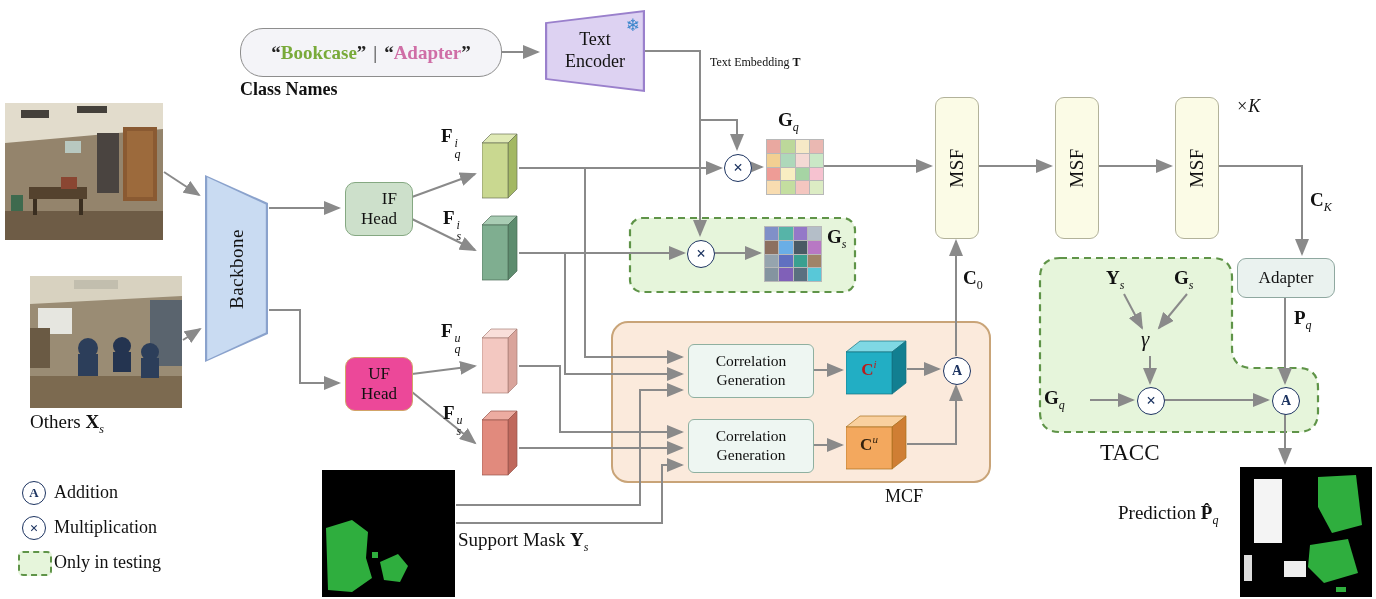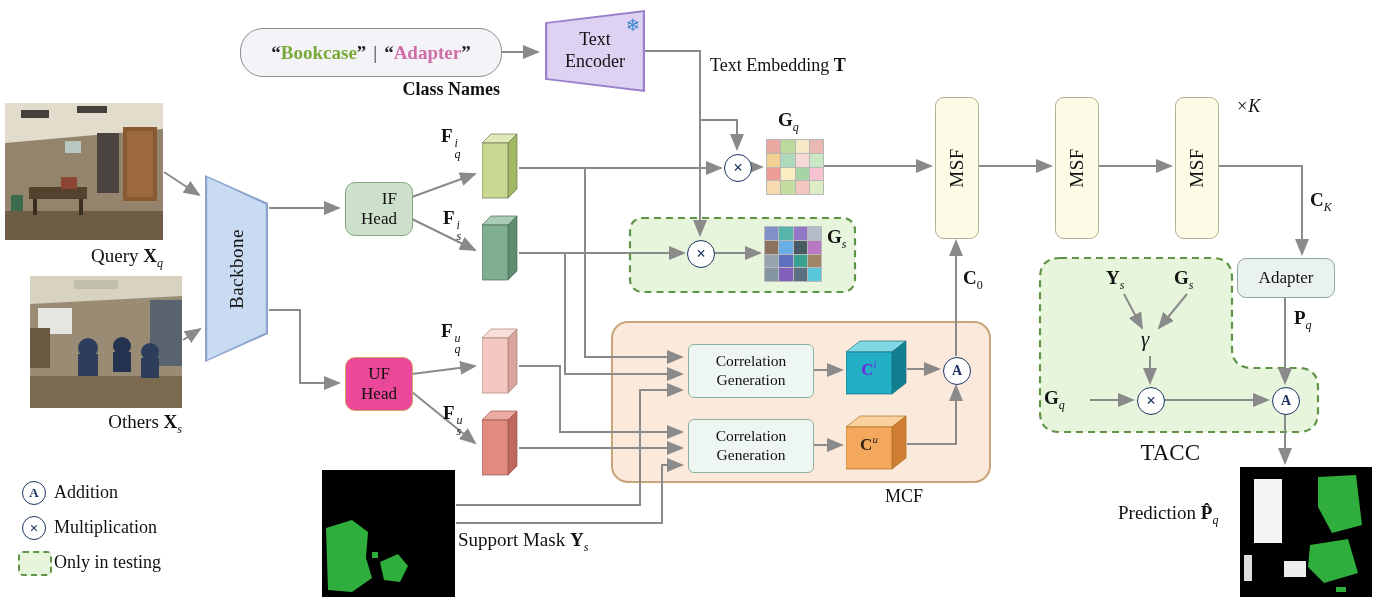--- a/index.html
+++ b/index.html
@@ -6,40 +6,40 @@
   .canvas{position:relative;width:1376px;height:599px;background:#ffffff;overflow:hidden;
           font-family:"Liberation Serif","DejaVu Serif",serif;color:#111;}
   .abs{position:absolute;}
   svg{display:block;}
   .layer{position:absolute;left:0;top:0;}
   .arr{fill:none;stroke:#8a8a8a;stroke-width:2;marker-end:url(#ah);}
   .lbl{position:absolute;font-size:19px;white-space:nowrap;line-height:1.1;}
   .lbl b{font-weight:bold;}
   sub,sup{font-size:12px;}
   .stack{display:inline-flex;flex-direction:column;font-size:12px;line-height:11px;margin-left:2px;vertical-align:-5px;font-weight:normal;}
-  .cc{text-align:right;}
+  .cc{text-align:left;}
   .box{position:absolute;display:flex;align-items:center;justify-content:center;text-align:center;}
   .pill{border:1.7px solid #8d8d8d;border-radius:23px;background:#f4f4f8;display:flex;align-items:center;justify-content:center;gap:7px;font-size:19px;font-weight:bold;}
   .pill .q{color:#222;}
   .pill .sep{font-weight:normal;color:#333;}
   .trapfill{position:absolute;inset:0;text-align:right;}
   .trapin{position:absolute;inset:2.2px;}
   .vtext{transform:rotate(-90deg);font-size:19px;white-space:nowrap;letter-spacing:.5px;}
   .head{border-radius:10px;font-size:17px;line-height:1.15;}
   .ifhead{background:#cde0cb;border:1.6px solid #85a882;text-align:right;}
   .ufhead{background:#ec4899;border:1.6px solid #d2a468;}
   .msf{width:42px;height:140px;background:#fbfbe6;border:1.6px solid #b2b29a;border-radius:9px;display:flex;align-items:center;justify-content:center;}
   .decoder{background:#eaf2ef;border:1.6px solid #8fa8a0;border-radius:9px;font-size:17px;}
   .corr{background:#eef6f2;border:1.3px solid #8fb0a0;border-radius:6px;font-size:15.5px;line-height:1.2;}
   .opc{position:absolute;width:26px;height:26px;border-radius:50%;border:1.8px solid #1d3461;background:#fff;
        display:flex;align-items:center;justify-content:center;color:#1d3461;font-weight:bold;}
   .mult{font-size:17px;} .addc{font-size:14px;}
   .grid{position:absolute;display:grid;grid-template-columns:repeat(4,1fr);grid-template-rows:repeat(4,1fr);gap:1px;background:#b8b8b8;border:1px solid #b8b8b8;}
   .cell{width:100%;height:100%;}
-  .cubelbl{position:absolute;text-align:center;font-size:17px;color:#6d28d9;}
+  .cubelbl{position:absolute;text-align:center;font-size:17px;color:#b91c1c;}
   .cubelbl sup{font-size:11px;}
   .legrow{position:absolute;font-size:18px;white-space:nowrap;}
   .legcirc{position:absolute;width:22px;height:22px;border-radius:50%;border:1.8px solid #1d3461;background:#fff;display:flex;align-items:center;justify-content:center;color:#1d3461;font-weight:bold;}
   .greenlegend{position:absolute;width:30px;height:21px;background:#e6f5db;border:2px dashed #5f9448;border-radius:5px;}
   .snow{position:absolute;right:5px;top:5px;font-size:17px;color:#3c86cc;}
   .imgph{position:absolute;overflow:hidden;}
 </style>
 </head>
 <body>
 
@@ -108,44 +108,41 @@
 
   <div class="abs" style="left:545px;top:10px;width:100px;height:82px">
     <div class="trapfill" style="background:#9a80cc;clip-path:polygon(0 15%,100% 0,100% 100%,0 85%)"></div>
     <div class="trapin" style="background:#ddd2f2;clip-path:polygon(0 15%,100% 0,100% 100%,0 85%)"></div>
     <div class="trapfill" style="display:flex;flex-direction:column;align-items:center;justify-content:center;font-size:18px;line-height:1.2">
       <span>Text</span>
       <span>Encoder</span>
     </div>
     <span class="snow">❄</span>
   </div>
-  <div class="lbl" style="left:710px;top:56px;font-size:18px">
+  <div class="lbl" style="left:710px;top:56px;font-size:12px">
     <span>Text Embedding</span> <b>T</b>
   </div>
 
   <div class="imgph" style="left:5px;top:103px;width:158px;height:137px">
     <svg viewBox="0 0 158 137" width="158" height="137">
       <rect width="158" height="137" fill="#94846c"></rect>
       <polygon points="0,0 158,0 158,26 0,40" fill="#e2dccc"></polygon>
       <rect x="16" y="7" width="28" height="8" fill="#44403a"></rect>
       <rect x="72" y="3" width="30" height="7" fill="#44403a"></rect>
       <rect x="92" y="30" width="22" height="60" fill="#4a4440"></rect>
       <rect x="118" y="24" width="34" height="74" fill="#8a5a32"></rect>
       <rect x="122" y="28" width="26" height="66" fill="#9c6a3c"></rect>
       <rect x="60" y="38" width="16" height="12" fill="#b8c8c0"></rect>
       <rect x="0" y="108" width="158" height="29" fill="#6e5c46"></rect>
       <rect x="24" y="84" width="58" height="12" fill="#54422e"></rect>
       <rect x="28" y="96" width="4" height="16" fill="#3a2e20"></rect>
       <rect x="74" y="96" width="4" height="16" fill="#3a2e20"></rect>
       <rect x="56" y="74" width="16" height="12" fill="#8a4632"></rect>
       <rect x="6" y="92" width="12" height="16" fill="#3e6a4e"></rect>
     </svg>
-  </div>
-  <div class="lbl cc" style="left:5px;top:246px;width:158px">
-    <span>Query</span> <b>X</b><sub><i>q</i></sub>
   </div>
 
   <div class="imgph" style="left:30px;top:276px;width:152px;height:132px">
     <svg viewBox="0 0 152 132" width="152" height="132">
       <rect width="152" height="132" fill="#9a8c74"></rect>
       <polygon points="0,0 152,0 152,20 0,28" fill="#d8d2c0"></polygon>
       <rect x="44" y="4" width="44" height="9" fill="#c2beae"></rect>
       <rect x="8" y="32" width="34" height="26" fill="#e6e6e0"></rect>
       <rect x="120" y="24" width="32" height="66" fill="#5a646e"></rect>
       <rect x="0" y="52" width="20" height="40" fill="#6a5a44"></rect>

